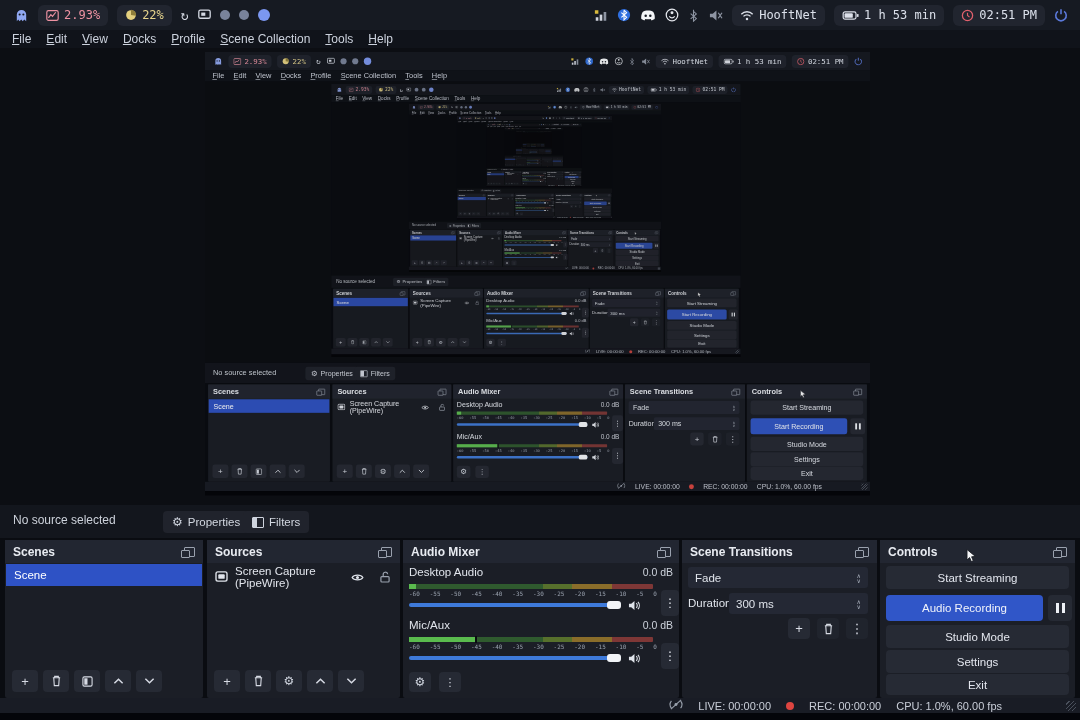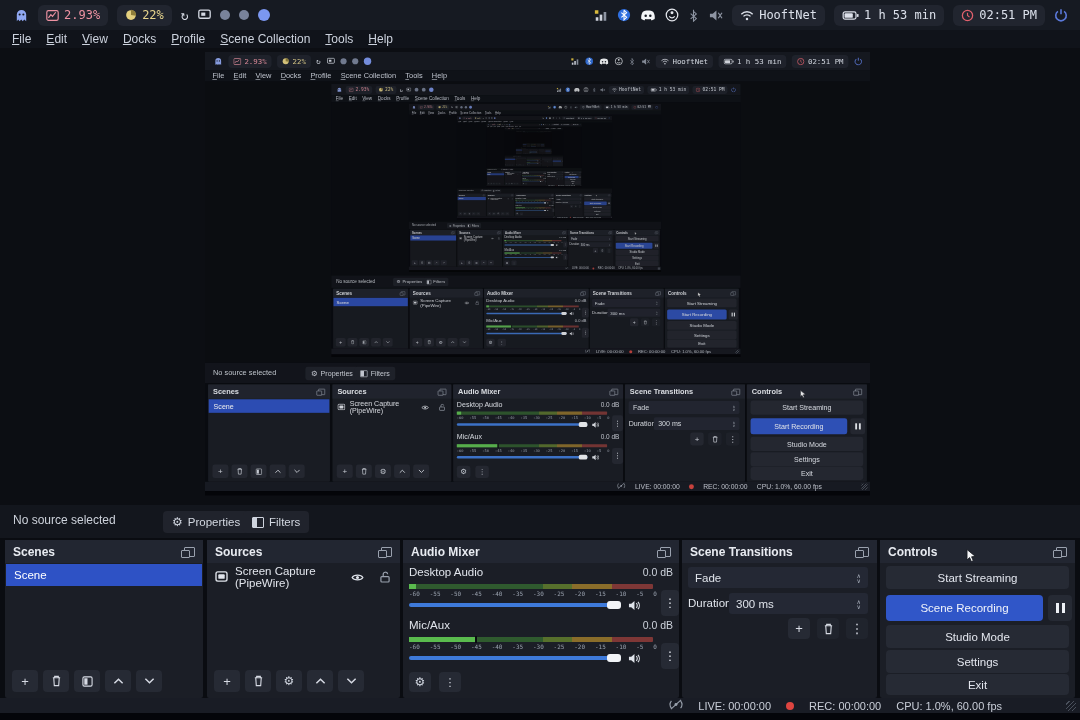--- a/index.html
+++ b/index.html
@@ -3487,21 +3487,21 @@
         <button class="trbtn dark">⋮</button>
       </div>
     </section>
 
     <section class="panel p-controls">
       <header>
             <span>Controls</span>
             <span class="popout"></span>
           </header>
       <button class="cbtn b1">Start Streaming</button>
-      <button class="rec-btn">Scene Recording</button>
+      <button class="rec-btn">Audio Recording</button>
       <span class="cursor"><svg width="11" height="14" viewBox="0 0 11 14">
               <path d="M1 0.5 L1 11 L3.6 8.6 L5.3 12.6 L7.3 11.7 L5.6 7.8 L9.4 7.4 Z" fill="#f5f6f8" stroke="#1a1c22" stroke-width="0.9"></path>
             </svg></span>
       <button class="pause-btn">
             <span class="pausebars"></span>
           </button>
       <button class="cbtn b3">Studio Mode</button>
       <button class="cbtn b4">Settings</button>
       <button class="cbtn b5">Exit</button>
     </section>

